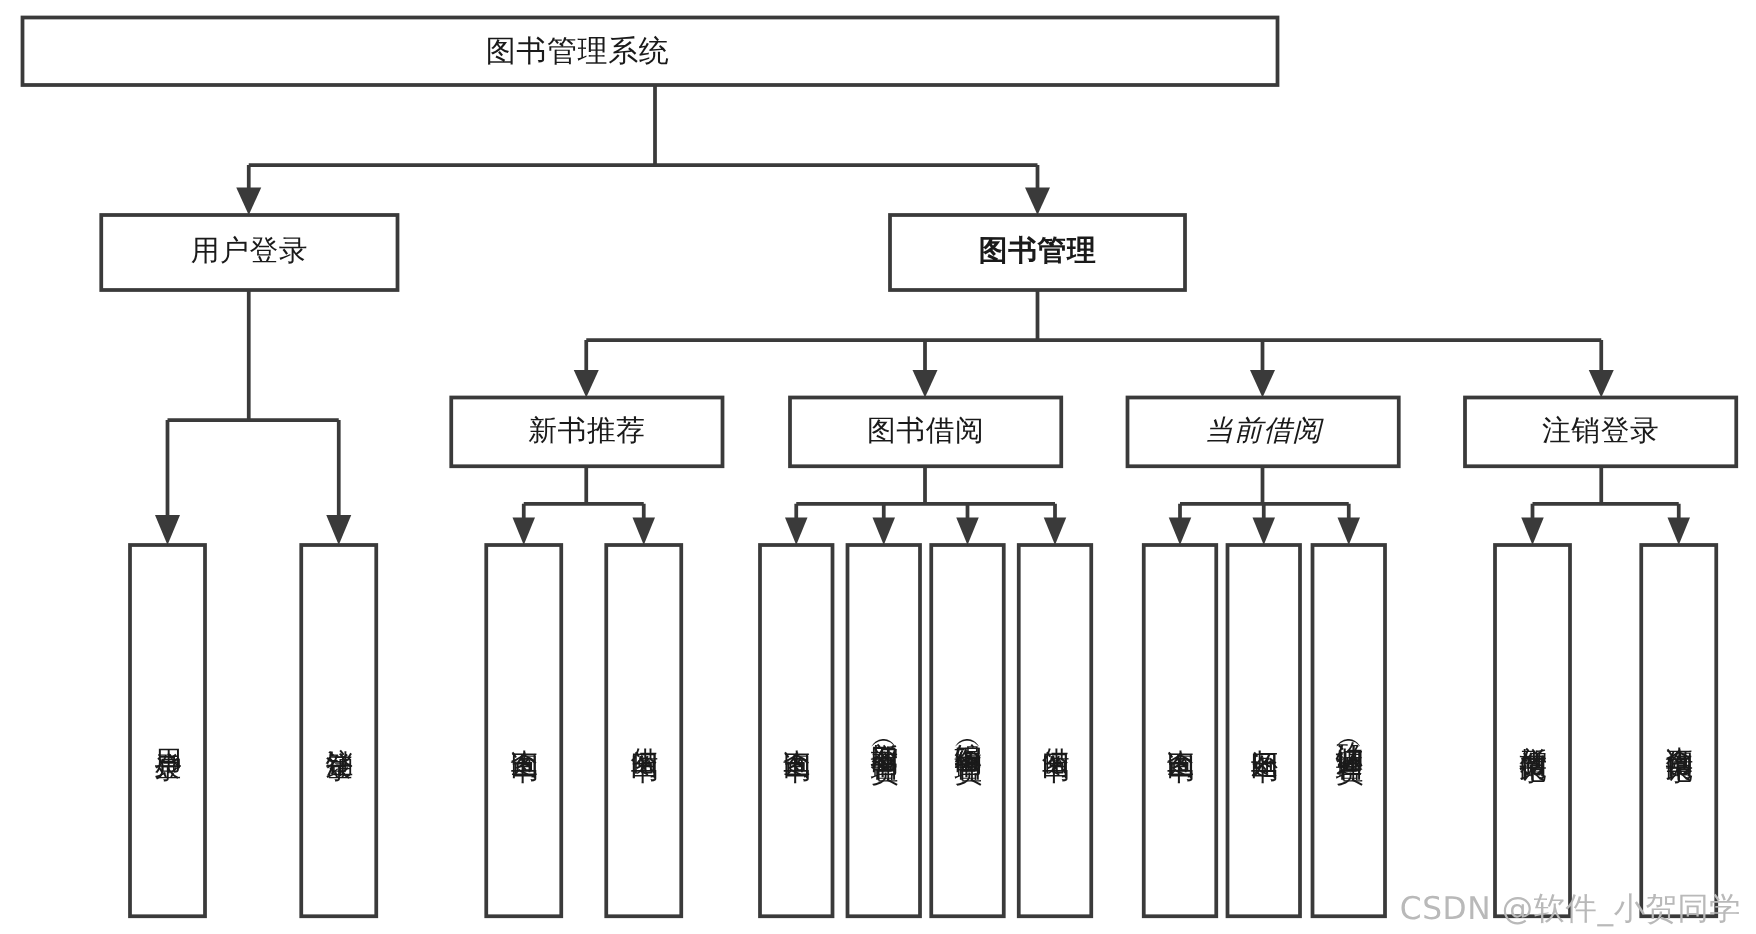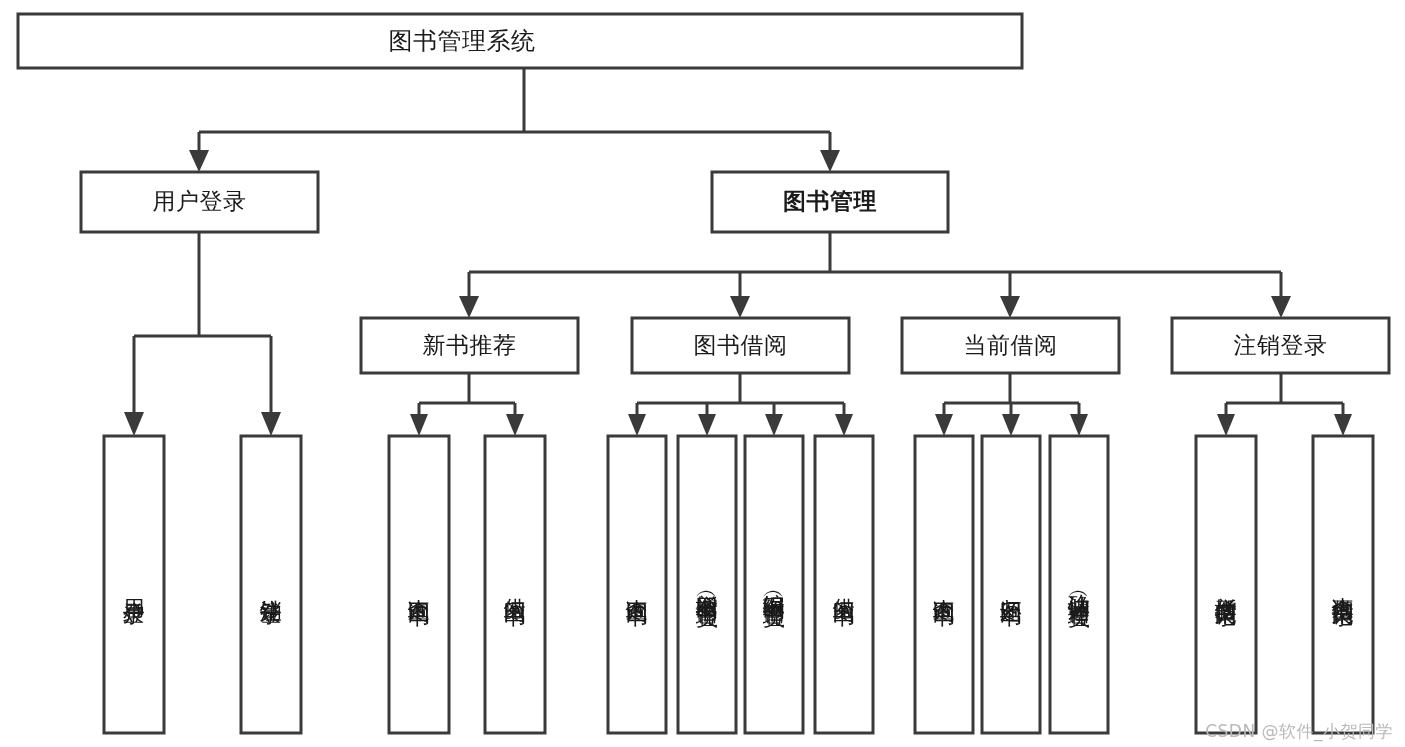--- a/index.html
+++ b/index.html
@@ -74,21 +74,21 @@
     text-orientation: upright;
     letter-spacing: 2px;
     white-space: nowrap;
     text-align: center;
   }
   .watermark {
     position: absolute;
     right: 12px;
     bottom: 4px;
     color: #b9b9b9;
-    font-size: 17px;
+    font-size: 25px;
     letter-spacing: 0.5px;
     user-select: none;
     white-space: nowrap;
   }
 </style>
 </head>
 <body>
 
 <div id="diagram-root">
 
@@ -201,21 +201,21 @@
     </g>
   </svg>
 
   <div class="node-label title-label" style="left:18px; top:14px; width:888px; height:54px;">图书管理系统</div>
 
   <div class="node-label" style="left:81px; top:172px; width:237px; height:60px;">用户登录</div>
   <div class="node-label" style="left:712px; top:172px; width:236px; height:60px;font-weight:bold;">图书管理</div>
 
   <div class="node-label" style="left:361px; top:318px; width:217px; height:55px;">新书推荐</div>
   <div class="node-label" style="left:632px; top:318px; width:217px; height:55px;">图书借阅</div>
-  <div class="node-label" style="left:902px; top:318px; width:217px; height:55px;">当前借阅</div>
+  <div class="node-label" style="left:902px; top:318px; width:217px; height:55px;font-style:italic;">当前借阅</div>
   <div class="node-label" style="left:1172px; top:318px; width:217px; height:55px;">注销登录</div>
 
   <div class="leaf-label" style="left:104px; top:436px; width:60px; height:297px;">
     <span class="vtext">用户登录</span>
   </div>
   <div class="leaf-label" style="left:241px; top:436px; width:60px; height:297px;">
     <span class="vtext">注销登录</span>
   </div>
 
   <div class="leaf-label" style="left:389px; top:436px; width:60px; height:297px;">

